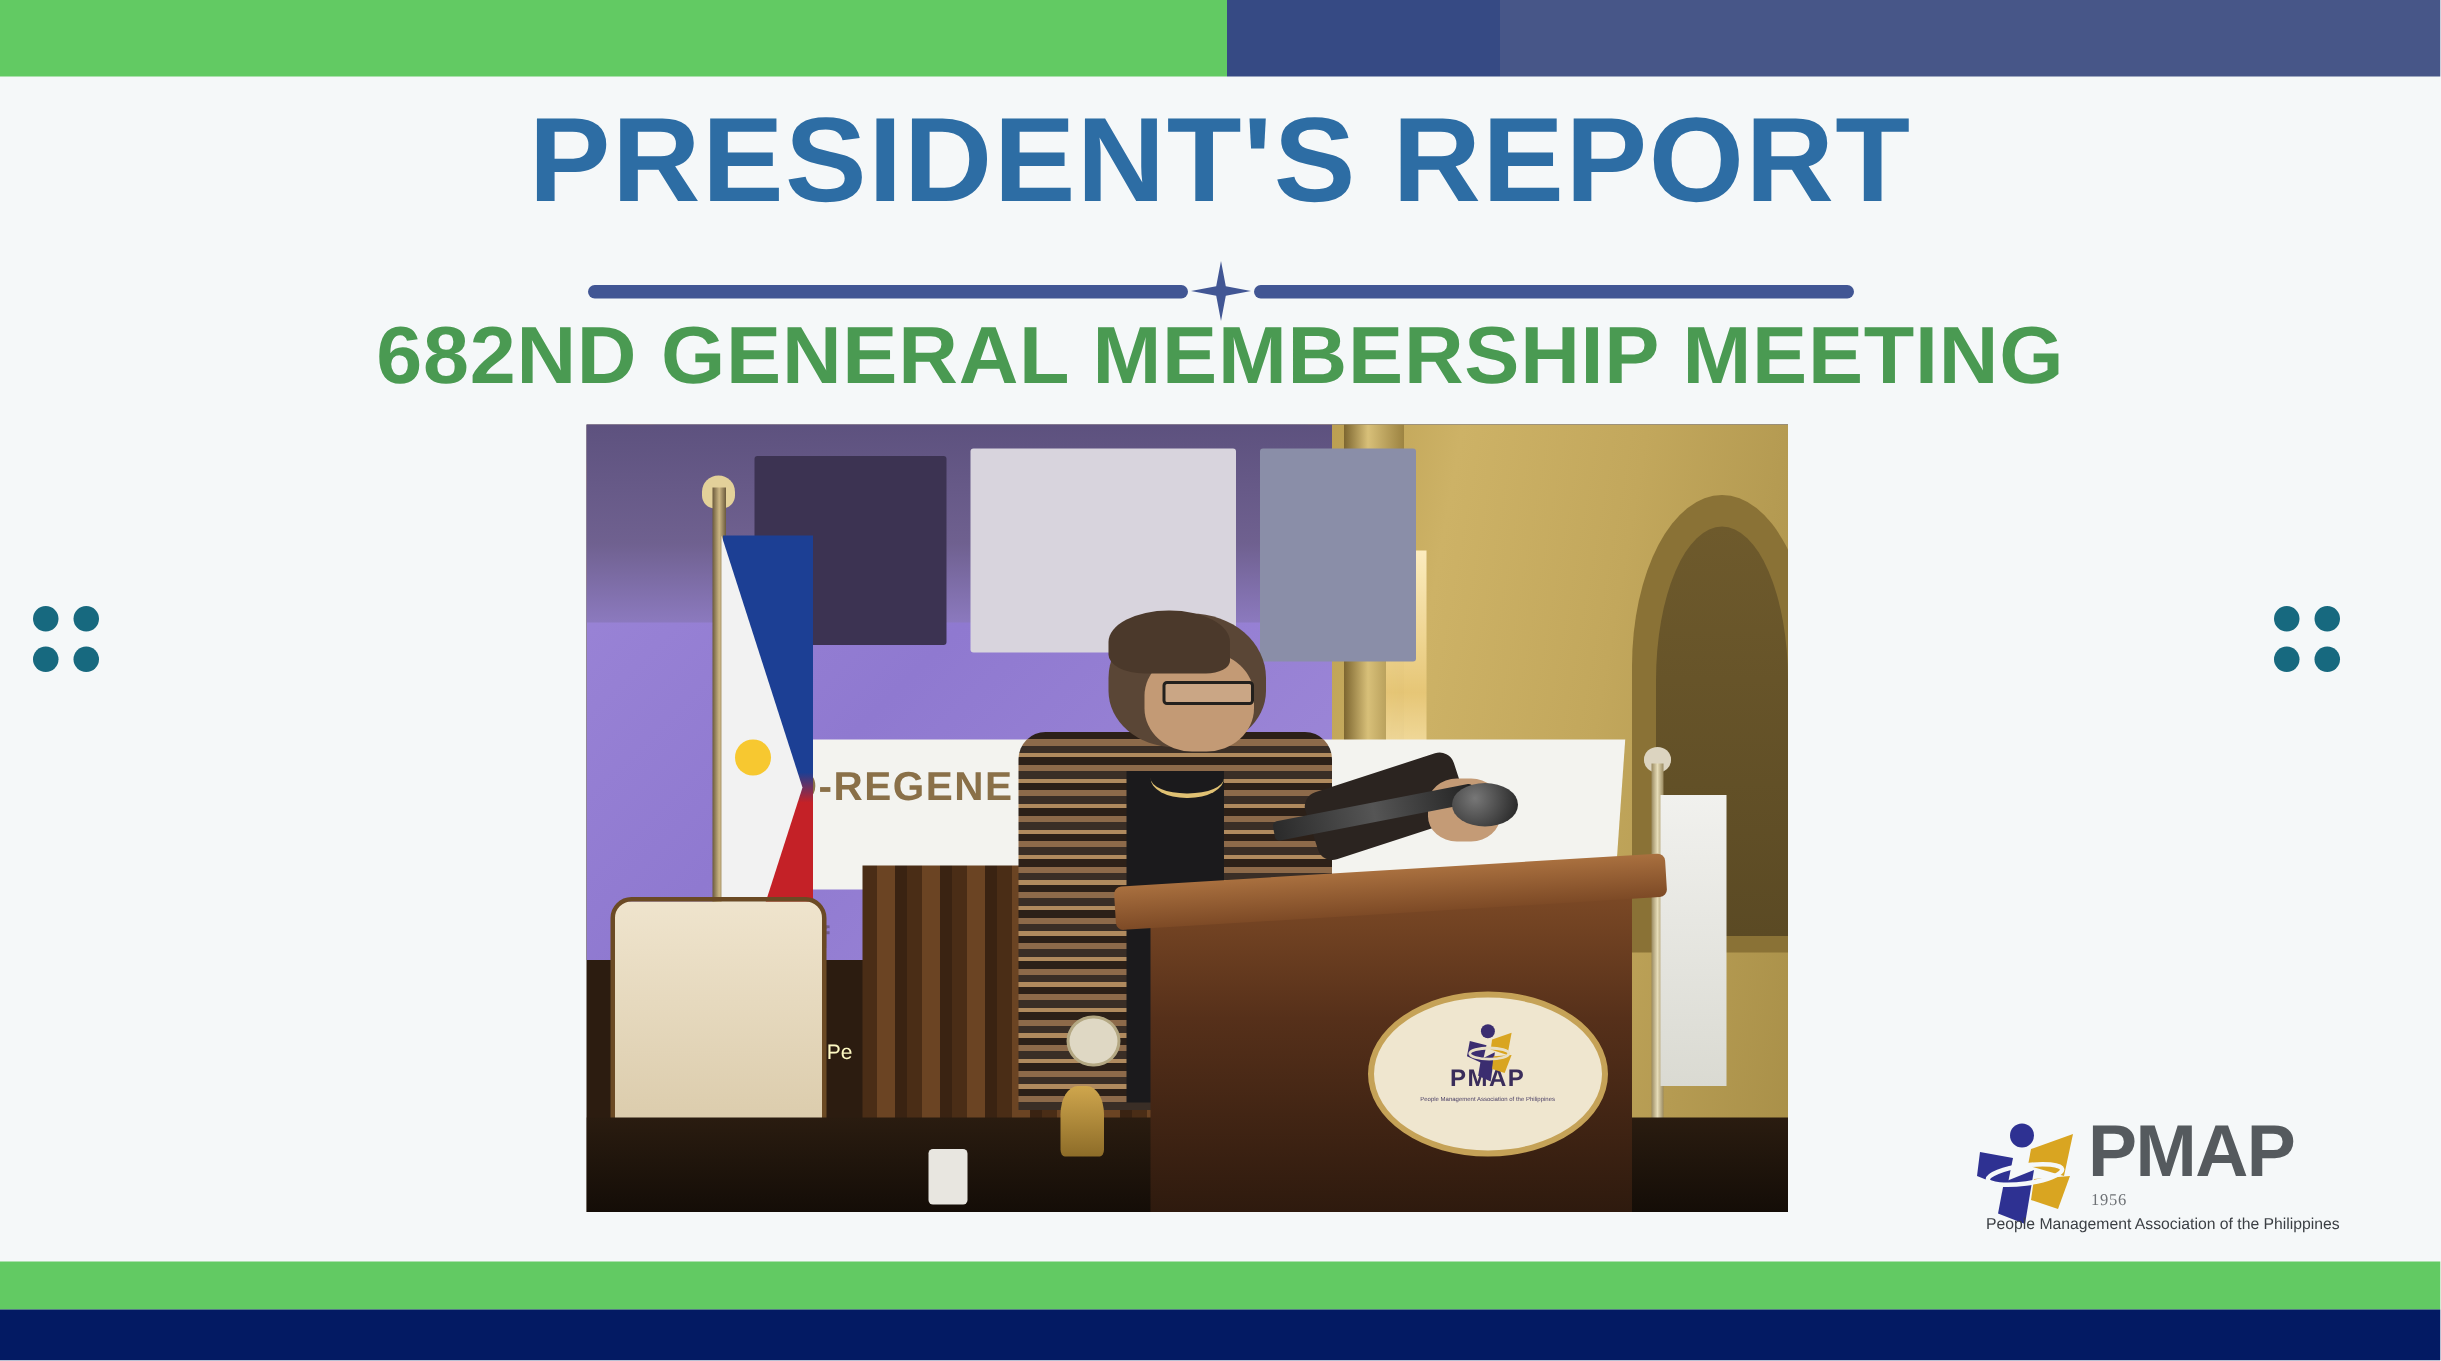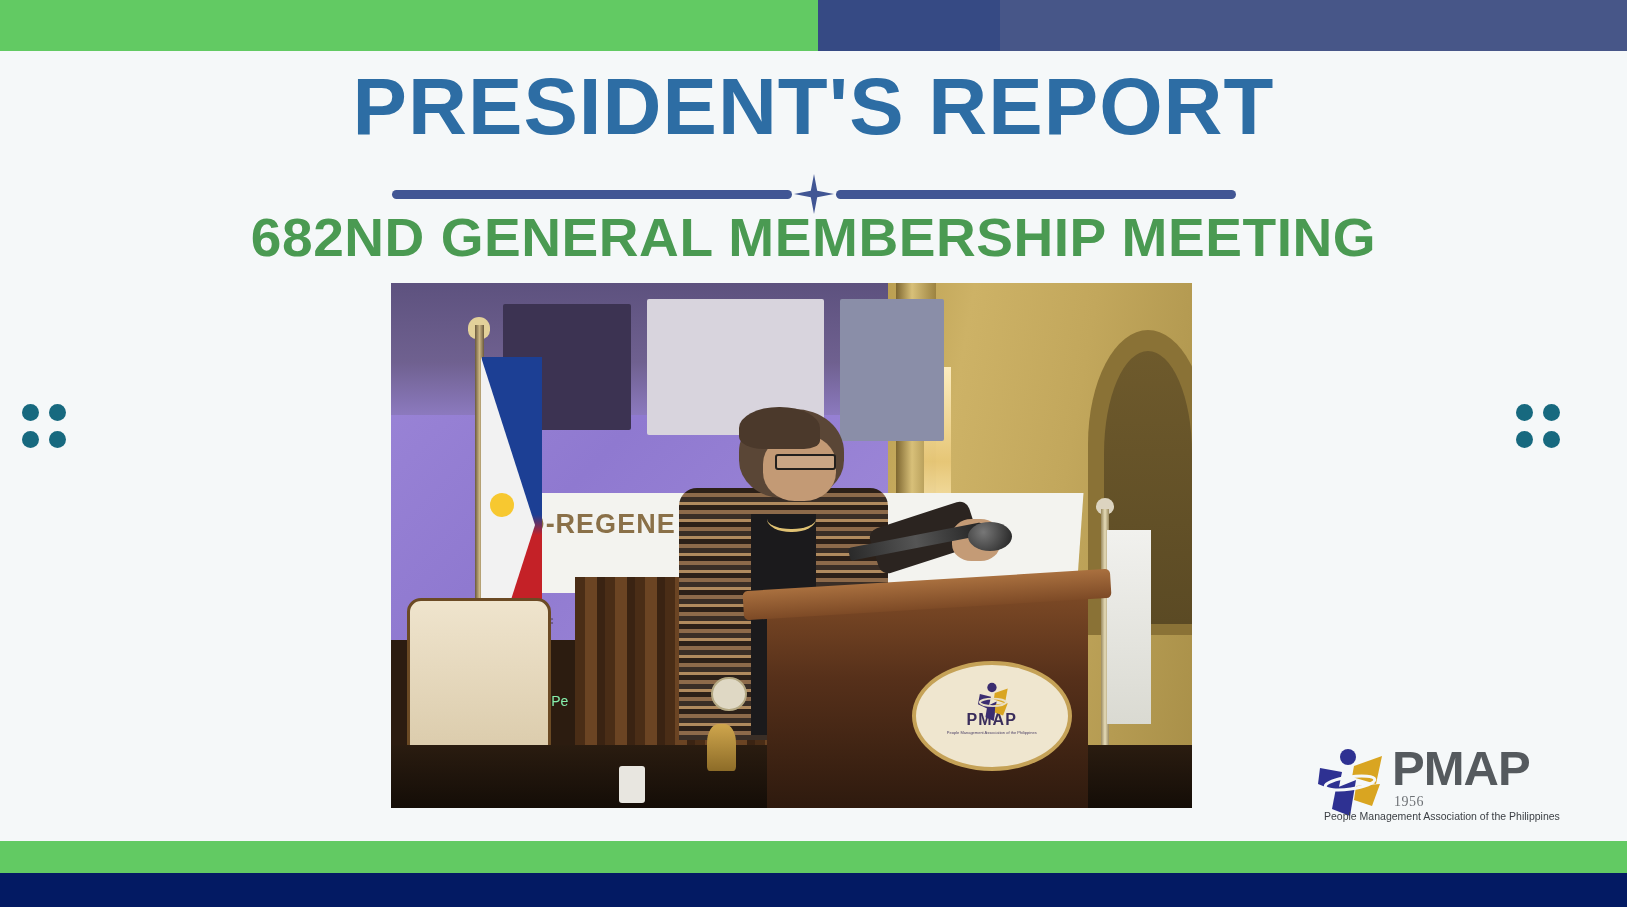--- a/index.html
+++ b/index.html
@@ -94,21 +94,21 @@
     font-family:"Liberation Sans", sans-serif;
     font-weight:bold; font-size:27px; color:#8a7048;
     letter-spacing:1px; white-space:nowrap; overflow:hidden;
   }
   .p-sub1 {
     position:absolute; left:16%; top:63%;
     font-size:21px; color:#6e5a8f; font-weight:600; white-space:nowrap;
   }
   .p-sub2 {
     position:absolute; left:20%; top:78%;
-    font-size:14px; color:#86efac; white-space:nowrap;
+    font-size:14px; color:#fef9c3; white-space:nowrap;
   }
   .p-logo-row { position:absolute; left:16%; top:5%; display:flex; gap:8px; }
   .p-logo-chip { width:34px; height:12px; background:#e4e6ef; border-radius:2px; }
 
   
   .p-wall {
     position:absolute; left:60%; top:0; width:40%; height:100%;
     background:linear-gradient(100deg,#b89c4e 0%, #cdb266 25%, #c2a75c 55%, #a88f48 100%);
   }
   .p-pillar {
@@ -295,21 +295,21 @@
   .pmap-mark { position:absolute; left:0; top:4px; width:72px; height:70px; }
   .pmap-word {
     position:absolute; left:76px; top:2px;
     font-family:"Liberation Sans", sans-serif;
     font-size:49px; font-weight:bold; color:#555a5e;
     letter-spacing:-1px; line-height:1;
   }
   .pmap-year {
     position:absolute; left:78px; top:52px;
     font-family:"Liberation Serif", serif;
-    font-size:14px; color:#6e7276; letter-spacing:.5px;
+    font-size:11px; color:#6e7276; letter-spacing:.5px;
   }
   .pmap-tag {
     position:absolute; left:8px; top:68px; width:226px;
     font-family:"Liberation Sans", sans-serif;
     font-size:10.5px; color:#3b3f44; white-space:nowrap;
   }
 
   
   .bot-green { position:absolute; left:0; bottom:34px; width:1627px; height:32px; background:#62ca63; }
   .bot-navy  { position:absolute; left:0; bottom:0;  width:1627px; height:34px; background:#031a63; }

